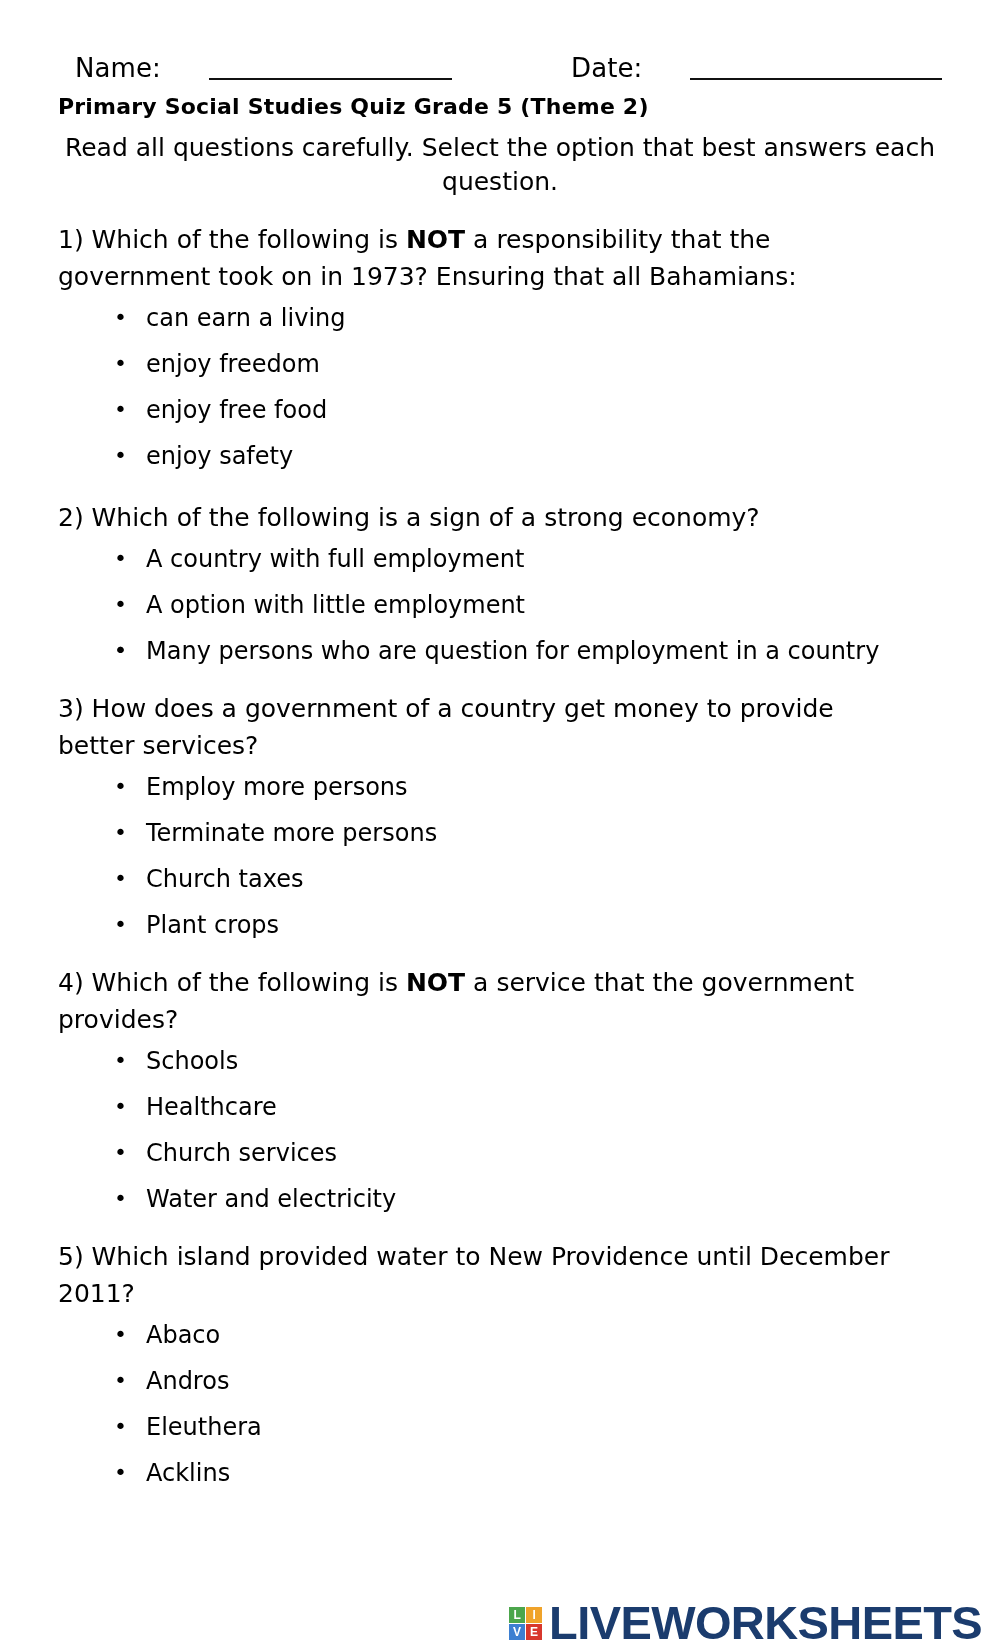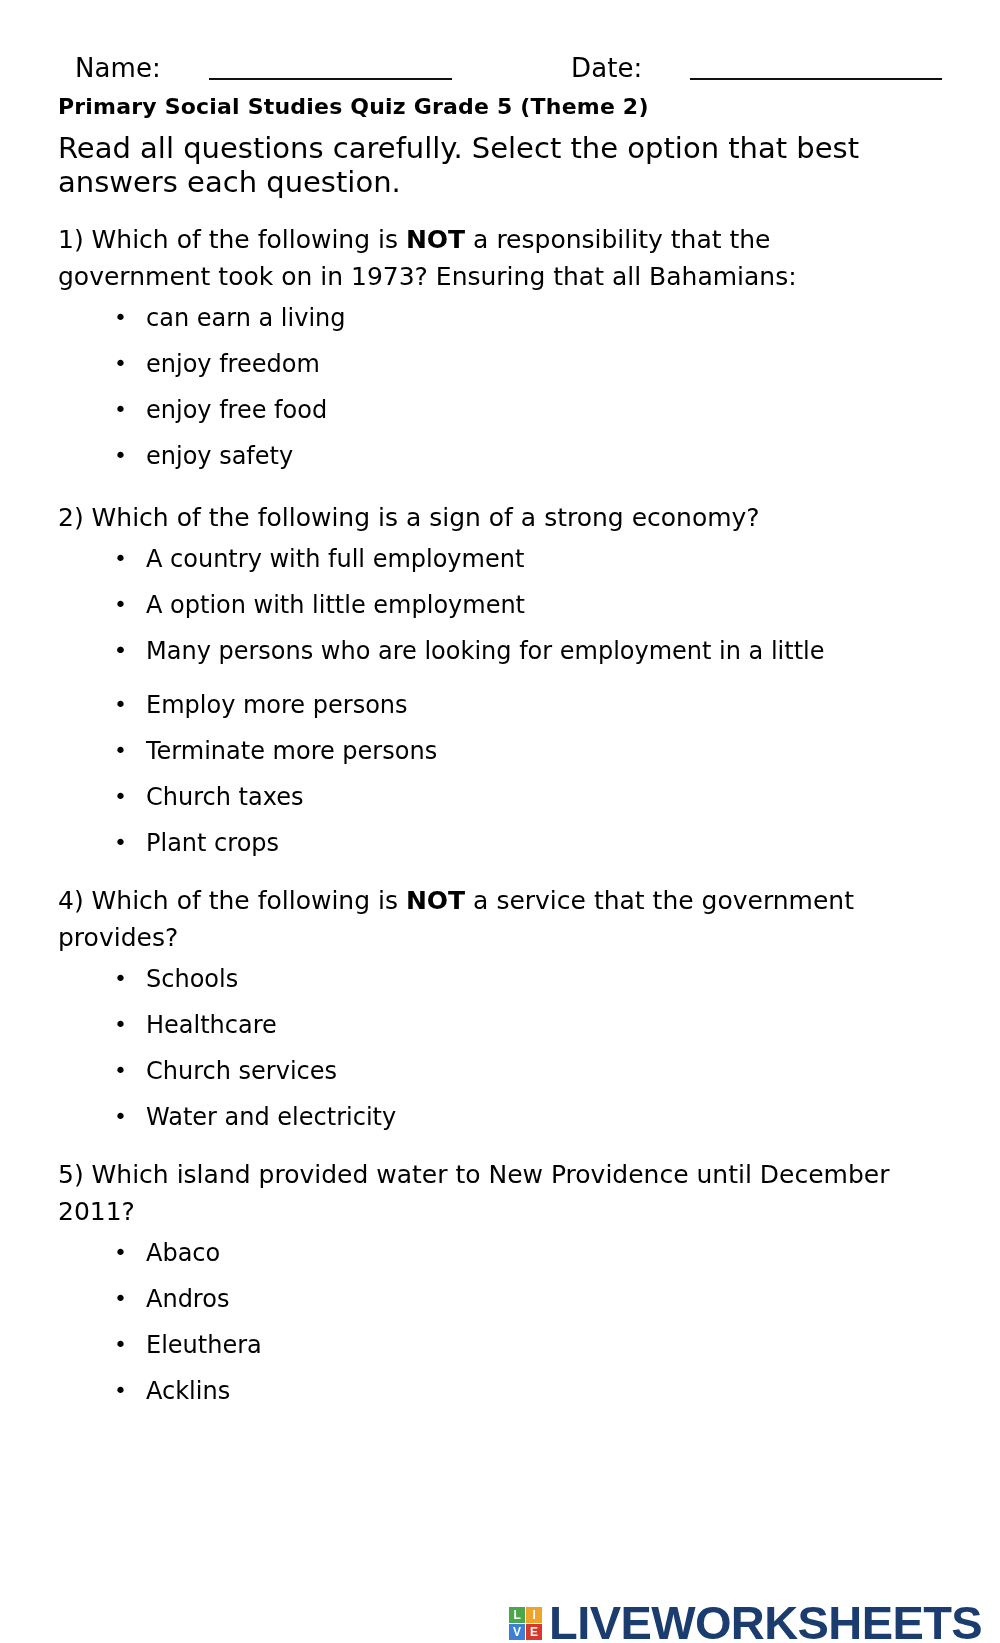--- a/index.html
+++ b/index.html
@@ -54,23 +54,24 @@
     text-align: left;
     font-size: 22px;
     font-weight: bold;
     letter-spacing: 0.2px;
     margin: 6px 0 12px 0;
     padding-right: 120px;
   }
 
   
   .instructions {
-    font-size: 29px;
+    font-size: 25px;
     line-height: 34px;
     margin: 0 0 22px 0;
+    text-align: center;
   }
 
   
   .question-block {
     margin-bottom: 4px;
   }
   .q-text {
     font-size: 25px;
     line-height: 37px;
     margin: 0 0 8px 0;
@@ -164,25 +165,26 @@
       <li class="opt-item"><span class="bullet">•</span><span>enjoy safety</span></li>
     </ul>
   </div>
 
   <div class="question-block">
     <p class="q-text"><span>2) Which of the following is a sign of a strong economy?</span></p>
     <ul class="opt-list gap-q2">
       <li class="opt-item"><span class="bullet">•</span><span>A country with full employment</span></li>
       <li class="opt-item"><span class="bullet">•</span><span>A option with little employment</span></li>
       <li class="opt-item"><span class="bullet">•</span></li>
-      <li class="opt-item"><span class="bullet">•</span><span>Many persons who are looking for employment in a little</span></li>
-    </ul>
-  </div>
-
-  <div class="question-block">
+      <li class="opt-item"><span class="bullet">•</span><span>Many persons who are question for employment in a country</span></li>
+    </ul>
+  </div>
+
+  <div class="question-block">
+    <p class="q-text"><span>3) How does a government of a country get money to provide better services?</span></p>
     <ul class="opt-list gap-q2">
       <li class="opt-item"><span class="bullet">•</span><span>Employ more persons</span></li>
       <li class="opt-item"><span class="bullet">•</span><span>Terminate more persons</span></li>
       <li class="opt-item"><span class="bullet">•</span><span>Church taxes</span></li>
       <li class="opt-item"><span class="bullet">•</span><span>Plant crops</span></li>
     </ul>
   </div>
 
   <div class="question-block">
     <p class="q-text"><span>4) Which of the following is </span><b>NOT</b><span> a service that the government provides?</span></p>

